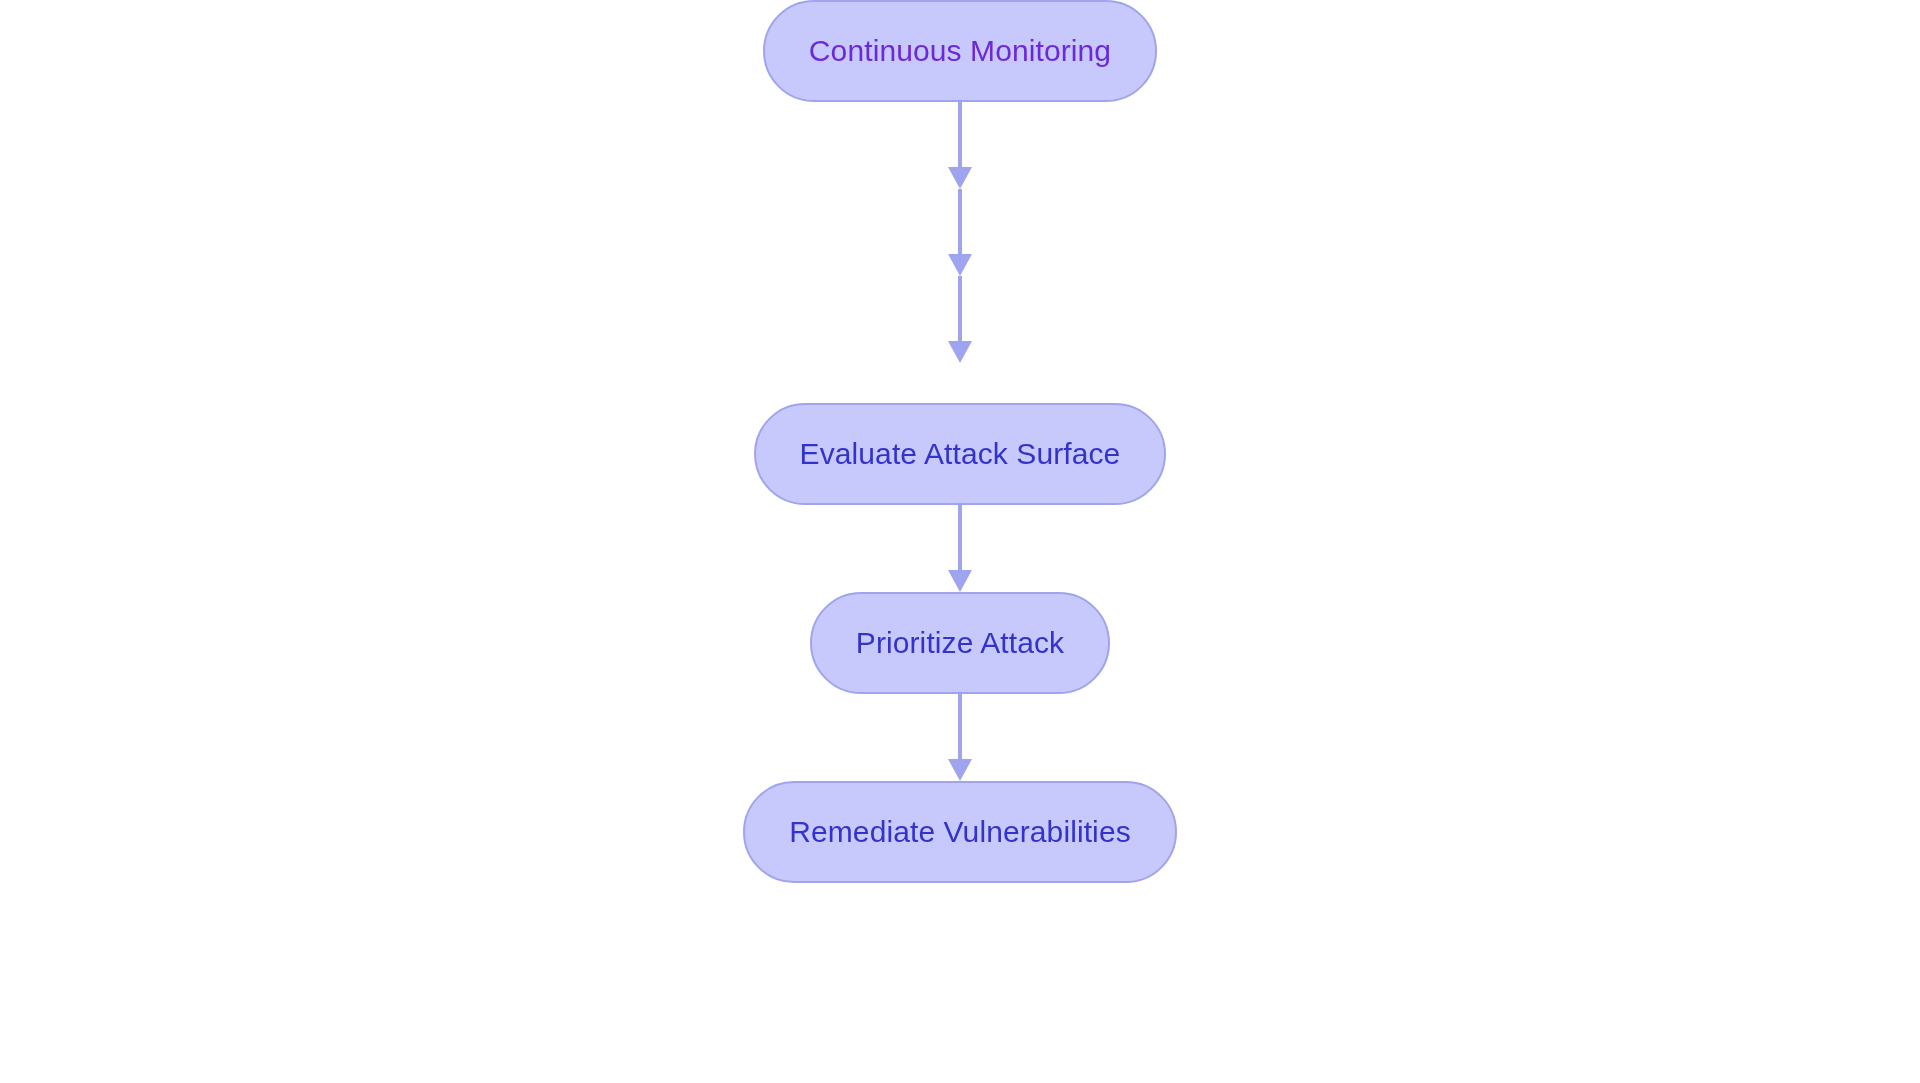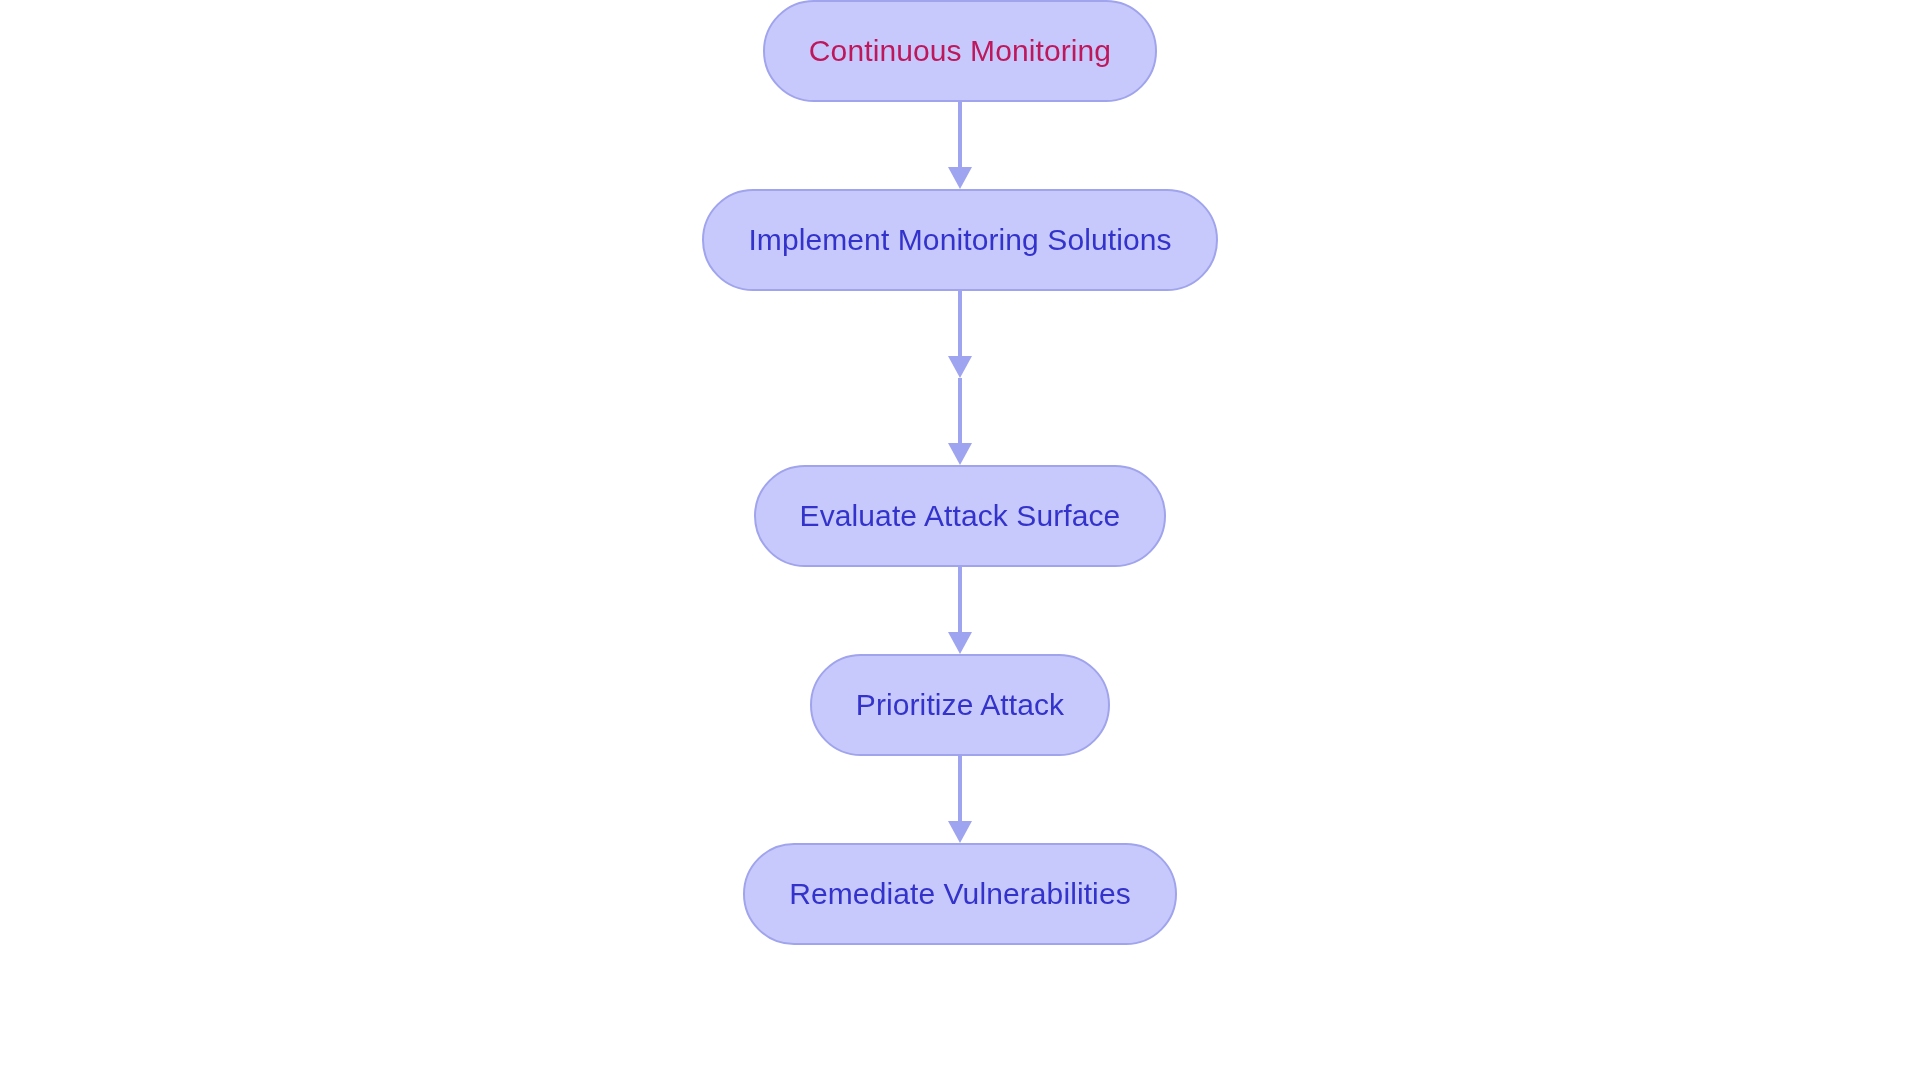--- a/index.html
+++ b/index.html
@@ -85,44 +85,41 @@
     border-top: 22px solid #9FA4F0;
   }
 </style>
 </head>
 <body>
 
 <div id="flowchart-canvas" style="background: rgb(255, 255, 255);">
   <div class="flow-column">
 
     <div class="flow-node" style="background: rgb(199, 201, 252); border-color: rgb(160, 164, 236);">
-      <span class="flow-node-label" style="color: #be185d;">Continuous Monitoring</span>
-    </div>
-
-    <div class="flow-connector">
-      <div class="shaft" style="background: rgb(159, 164, 240);"></div>
-      <div class="arrowhead" style="border-top-color: rgb(159, 164, 240);"></div>
-    </div>
-
-    <div class="flow-node" style="background: rgb(199, 201, 252); border-color: rgb(160, 164, 236);">
-      <span class="flow-node-label" style="color: rgb(51, 51, 204);">Implement Monitoring Solutions</span>
+      <span class="flow-node-label" style="color: #6d28d9;">Continuous Monitoring</span>
     </div>
 
     <div class="flow-connector">
       <div class="shaft" style="background: rgb(159, 164, 240);"></div>
       <div class="arrowhead" style="border-top-color: rgb(159, 164, 240);"></div>
     </div>
 
 
     <div class="flow-connector">
       <div class="shaft" style="background: rgb(159, 164, 240);"></div>
       <div class="arrowhead" style="border-top-color: rgb(159, 164, 240);"></div>
     </div>
 
-    <div class="flow-node" style="background: rgb(199, 201, 252); border-color: rgb(160, 164, 236);">
+
+    <div class="flow-connector">
+      <div class="shaft" style="background: rgb(159, 164, 240);"></div>
+      <div class="arrowhead" style="border-top-color: rgb(159, 164, 240);"></div>
+    </div>
+
+    <div class="flow-node" style="background: rgb(199, 201, 252); border-color: rgb(160, 164, 236); margin-top: 40px;">
       <span class="flow-node-label" style="color: rgb(51, 51, 204);">Evaluate Attack Surface</span>
     </div>
 
     <div class="flow-connector">
       <div class="shaft" style="background: rgb(159, 164, 240);"></div>
       <div class="arrowhead" style="border-top-color: rgb(159, 164, 240);"></div>
     </div>
 
     <div class="flow-node" style="background: rgb(199, 201, 252); border-color: rgb(160, 164, 236);">
       <span class="flow-node-label" style="color: rgb(51, 51, 204);">Prioritize Attack</span>

